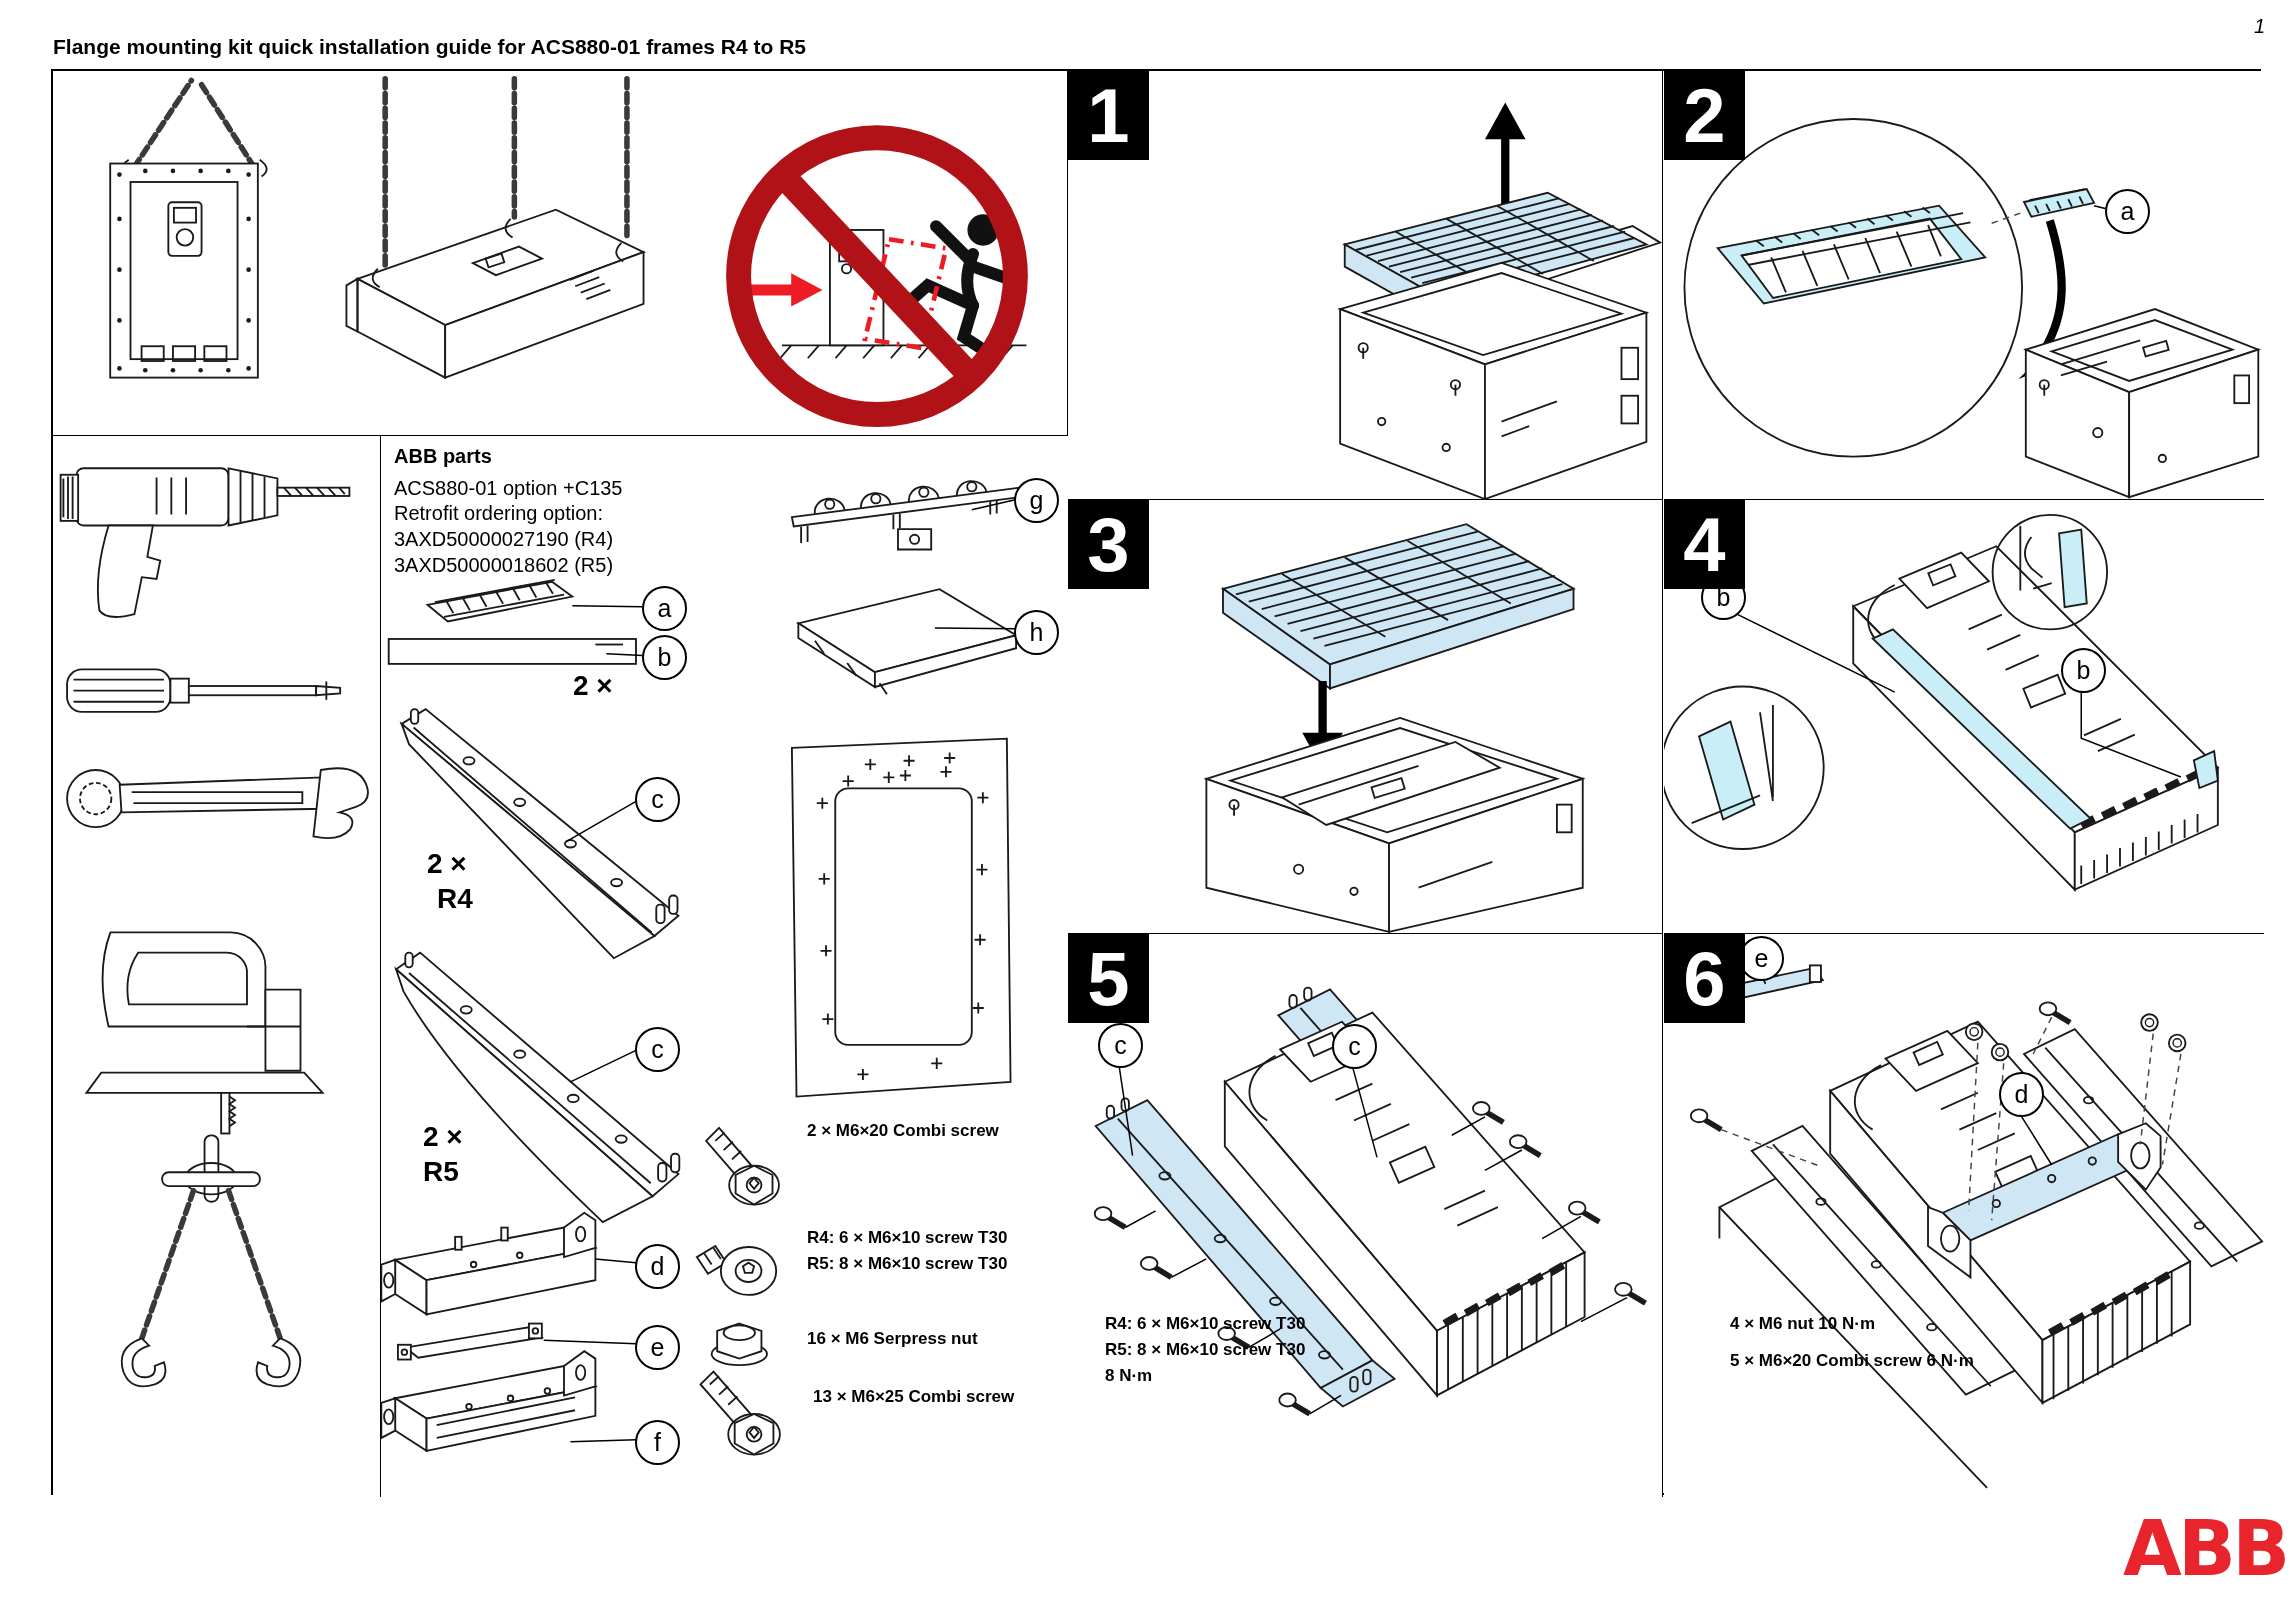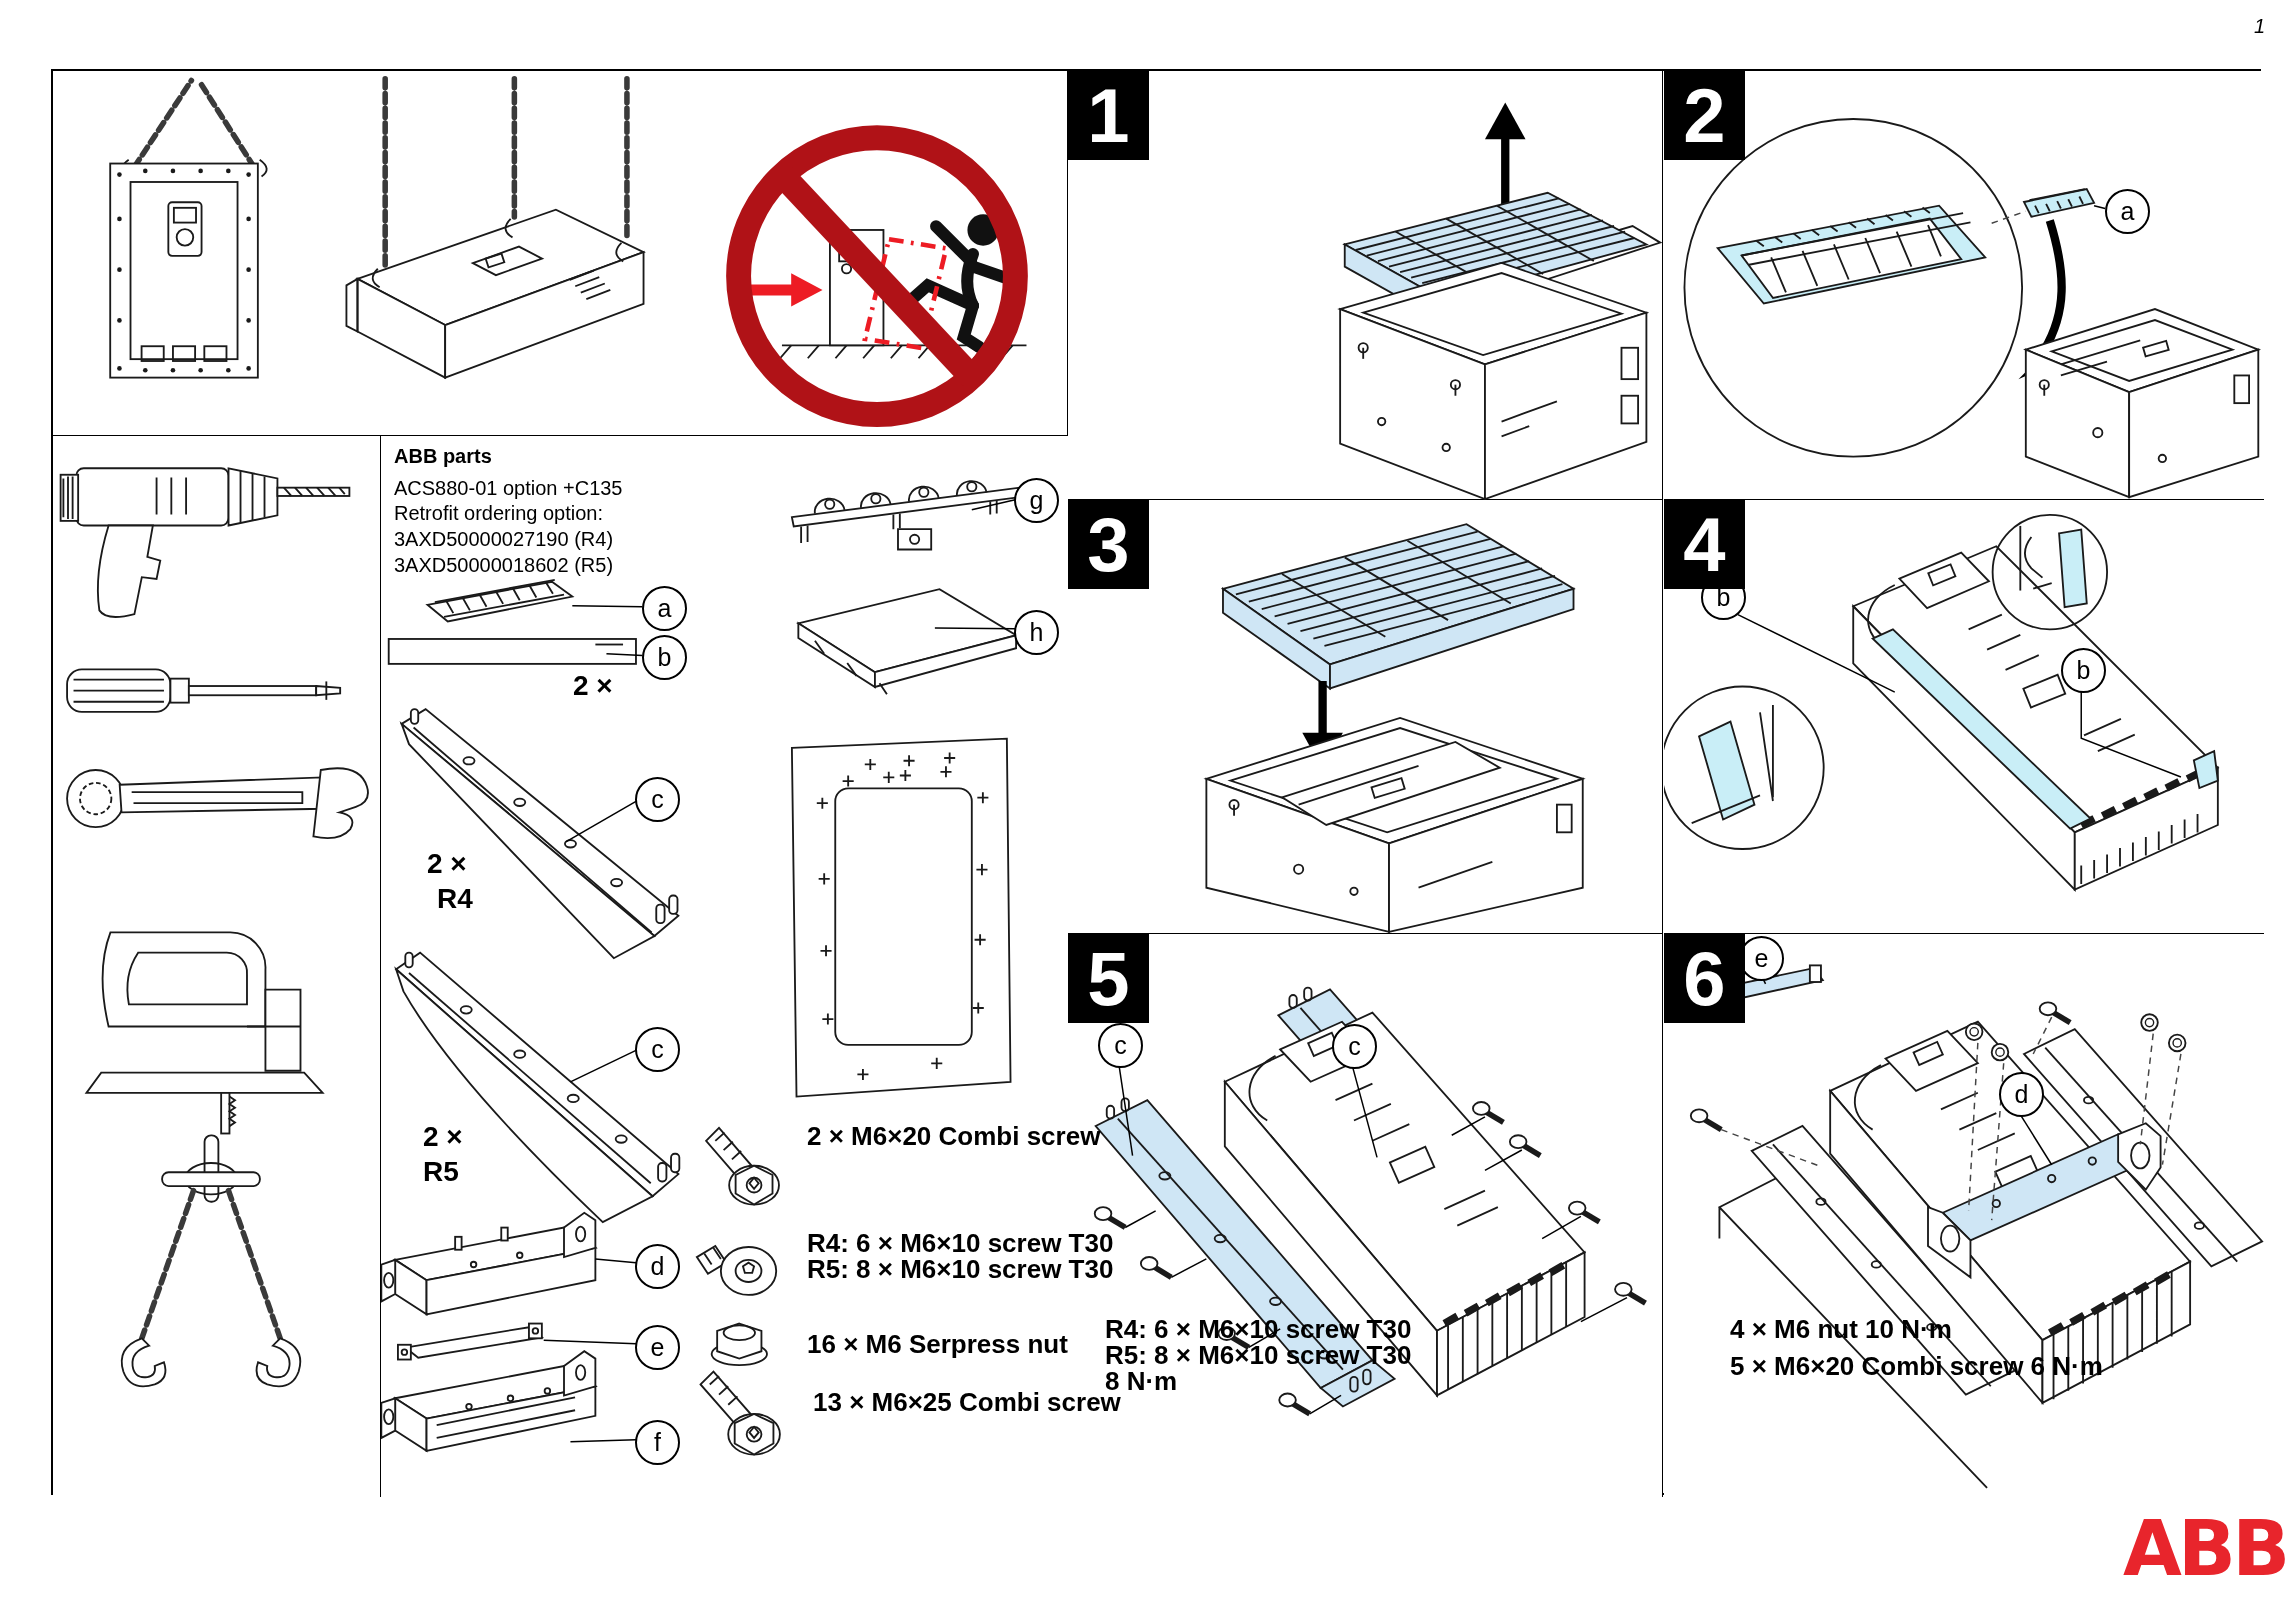--- a/index.html
+++ b/index.html
@@ -21,39 +21,40 @@
   #step-5{left:1015px;top:863px;width:595px;height:563px;}
   #step-6{left:1611px;top:863px;width:600px;height:563px;}
   .badge{position:absolute;left:0;top:0;width:81px;height:89px;background:#000;color:#fff;
          display:flex;align-items:center;justify-content:center;font-size:76px;font-weight:bold;z-index:4;}
   .callout{position:absolute;width:41px;height:41px;border:2.3px solid #000;border-radius:50%;
            background:#fff;display:flex;align-items:center;justify-content:center;
            font-size:25px;z-index:3;}
   .parts-header{position:absolute;left:13px;top:9.2px;font-size:20px;font-weight:bold;}
   .pline{position:absolute;left:13px;font-size:20px;white-space:nowrap;}
   .qty{position:absolute;font-size:28px;font-weight:bold;white-space:nowrap;}
-  .note{position:absolute;font-size:26px;font-weight:bold;white-space:nowrap;z-index:3;}
+  .note{position:absolute;font-size:17px;font-weight:bold;white-space:nowrap;z-index:3;}
   .tagline{position:absolute;left:1643px;top:1521px;width:452px;text-align:right;
            font-size:21px;line-height:1.25;color:#8c8f92;}
   .abblogo{position:absolute;left:2123px;top:1504px;font-size:76px;font-weight:900;
            letter-spacing:-3.7px;color:#e8252c;font-family:"DejaVu Sans",sans-serif;}
   .ln{stroke:#1a1a1a;stroke-width:2;fill:none;}
   .fillw{fill:#fff;stroke:#1a1a1a;stroke-width:2;}
   .blue{fill:#cfe6f5;stroke:#1a1a1a;stroke-width:2;}
   .cyan{fill:#c9eef7;stroke:#1a1a1a;stroke-width:2;}
   .chain{stroke:#3a3a3a;stroke-width:6;stroke-dasharray:10 6;stroke-linecap:round;fill:none;}
   .leader{stroke:#000;stroke-width:1.6;fill:none;}
   .dash{stroke:#444;stroke-width:1.6;stroke-dasharray:7 6;fill:none;}
 </style>
 </head>
 <body>
 
 <div id="canvas">
 
   <div class="pagenum">1</div>
+  <div class="title">Flange mounting kit quick installation guide for ACS880-01 frames R4 to R5</div>
 
   <div id="frame">
 
     <div class="cell bR bB" id="cell-lift">
       <svg width="1015" height="365" viewBox="0 0 1100 395">
 
         <g>
           <path class="chain" d="M88,104 L150,10"></path>
           <path class="chain" d="M218,104 L158,10"></path>
           <path class="ln" d="M82,96 q-14,10 -2,18"></path>

